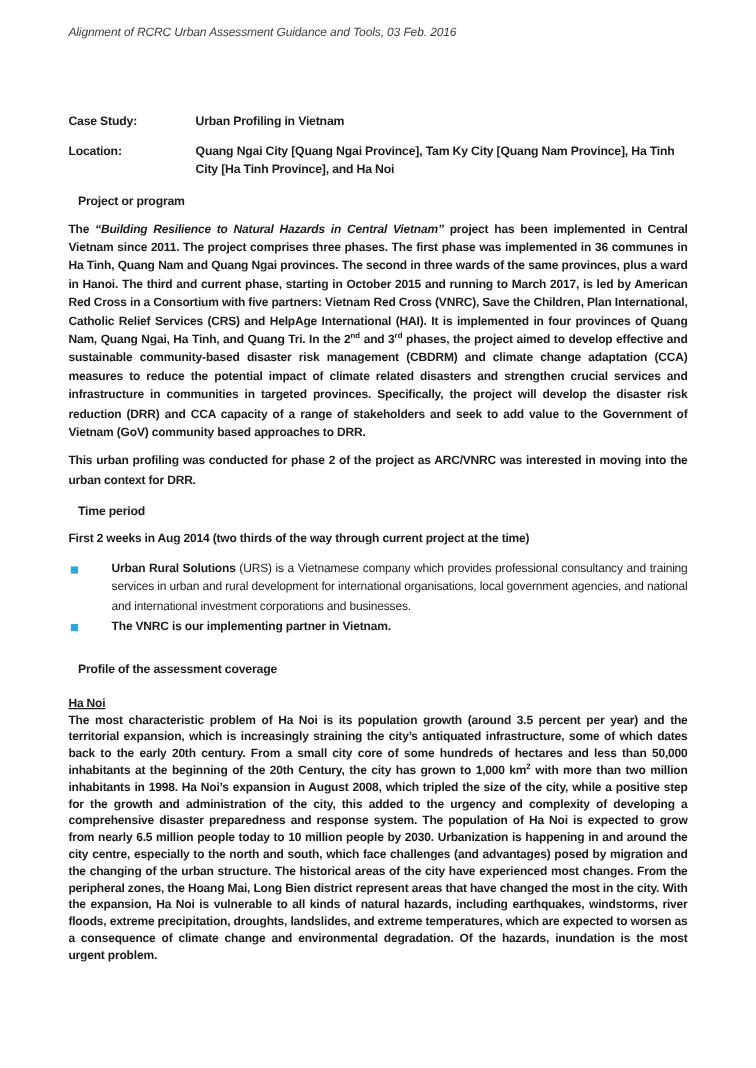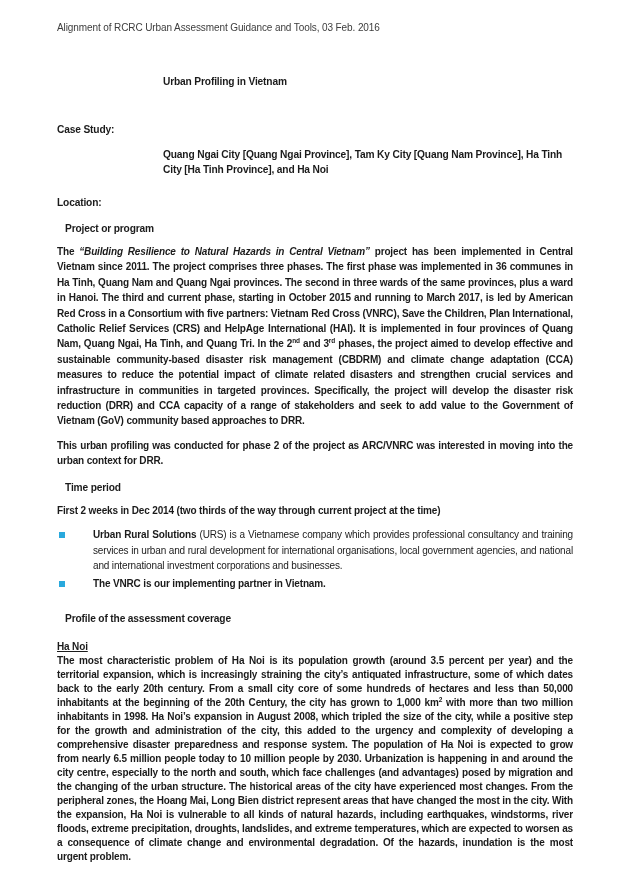--- a/index.html
+++ b/index.html
@@ -9,34 +9,35 @@
     width: 630px;
     height: 890px;
     margin: 0 auto;
     background: #ffffff;
     font-family: "Liberation Sans", sans-serif;
     color: #1b1b1b;
     padding: 22px 57px 20px 57px;
     overflow: hidden;
   }
   .doc-header {
+    font-style: italic;
     font-size: 10px;
     color: #3d3d3d;
-    margin-bottom: 41px;
+    margin-bottom: 61px;
     letter-spacing: -0.1px;
   }
   .meta-row {
     display: flex;
     margin-bottom: 9px;
     font-weight: bold;
     font-size: 10.2px;
     line-height: 15.5px;
     letter-spacing: -0.15px;
   }
-  .meta-label { width: 78px; flex-shrink: 0; margin-top: 48px; }
+  .meta-label { width: 78px; flex-shrink: 0; }
   .meta-value { flex: 1; margin-left: 28px; }
   .section-heading {
     font-weight: bold;
     font-size: 10.2px;
     letter-spacing: -0.15px;
     margin: 12px 0 8px 8px;
     line-height: 14px;
   }
   p.body {
     font-size: 10px;
@@ -102,21 +103,21 @@
   </div>
 
   <div class="section-heading">Project or program</div>
 
   <p class="body"><span>The </span><span class="proj-title">“Building Resilience to Natural Hazards in Central Vietnam”</span><span> project has been implemented in Central Vietnam since 2011. The project comprises three phases. The first phase was implemented in 36 communes in Ha Tinh, Quang Nam and Quang Ngai provinces. The second in three wards of the same provinces, plus a ward in Hanoi. The third and current phase, starting in October 2015 and running to March 2017, is led by American Red Cross in a Consortium with five partners: Vietnam Red Cross (VNRC), Save the Children, Plan International, Catholic Relief Services (CRS) and HelpAge International (HAI). It is implemented in four provinces of Quang Nam, Quang Ngai, Ha Tinh, and Quang Tri. In the 2</span><sup>nd</sup><span> and 3</span><sup>rd</sup><span> phases, the project aimed to develop effective and sustainable community-based disaster risk management (CBDRM) and climate change adaptation (CCA) measures to reduce the potential impact of climate related disasters and strengthen crucial services and infrastructure in communities in targeted provinces. Specifically, the project will develop the disaster risk reduction (DRR) and CCA capacity of a range of stakeholders and seek to add value to the Government of Vietnam (GoV) community based approaches to DRR.</span></p>
 
   <p class="body">This urban profiling was conducted for phase 2 of the project as ARC/VNRC was interested in moving into the urban context for DRR.</p>
 
   <div class="section-heading">Time period</div>
 
-  <p class="body">First 2 weeks in Dec 2014 (two thirds of the way through current project at the time)</p>
+  <p class="body">First 2 weeks in Aug 2014 (two thirds of the way through current project at the time)</p>
 
 
   <div class="bullet-list">
     <div class="bullet-row">
       <span class="bullet-sq"></span>
       <span class="b-bold">Urban Rural Solutions </span><span class="b-reg">(URS) is a Vietnamese company which provides professional consultancy and training services in urban and rural development for international organisations, local government agencies, and national and international investment corporations and businesses.</span>
     </div>
     <div class="bullet-row">
       <span class="bullet-sq"></span>
       <span class="b-bold">The VNRC is our implementing partner in Vietnam.</span>

